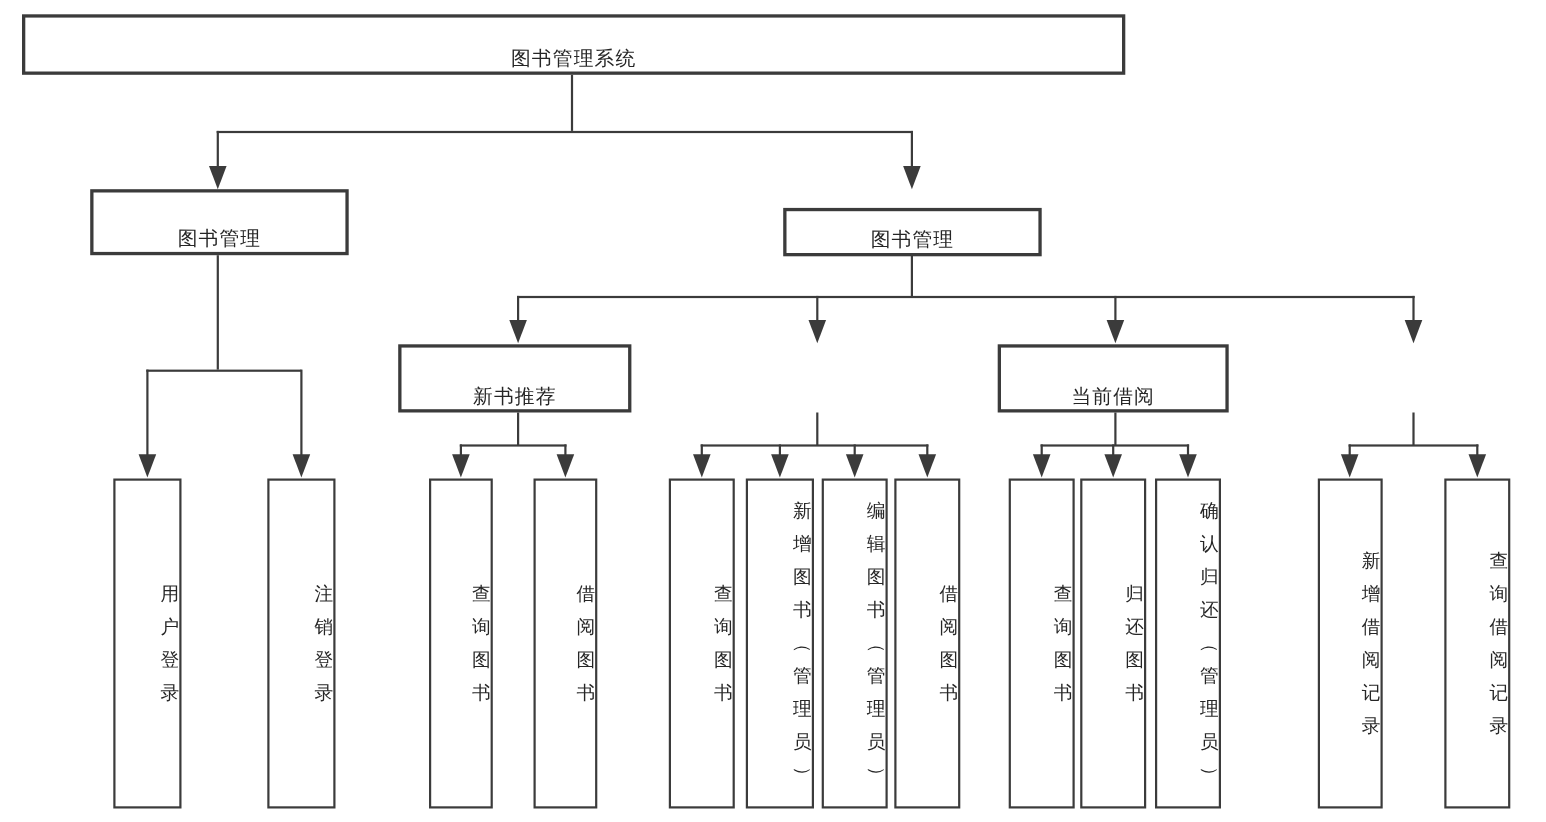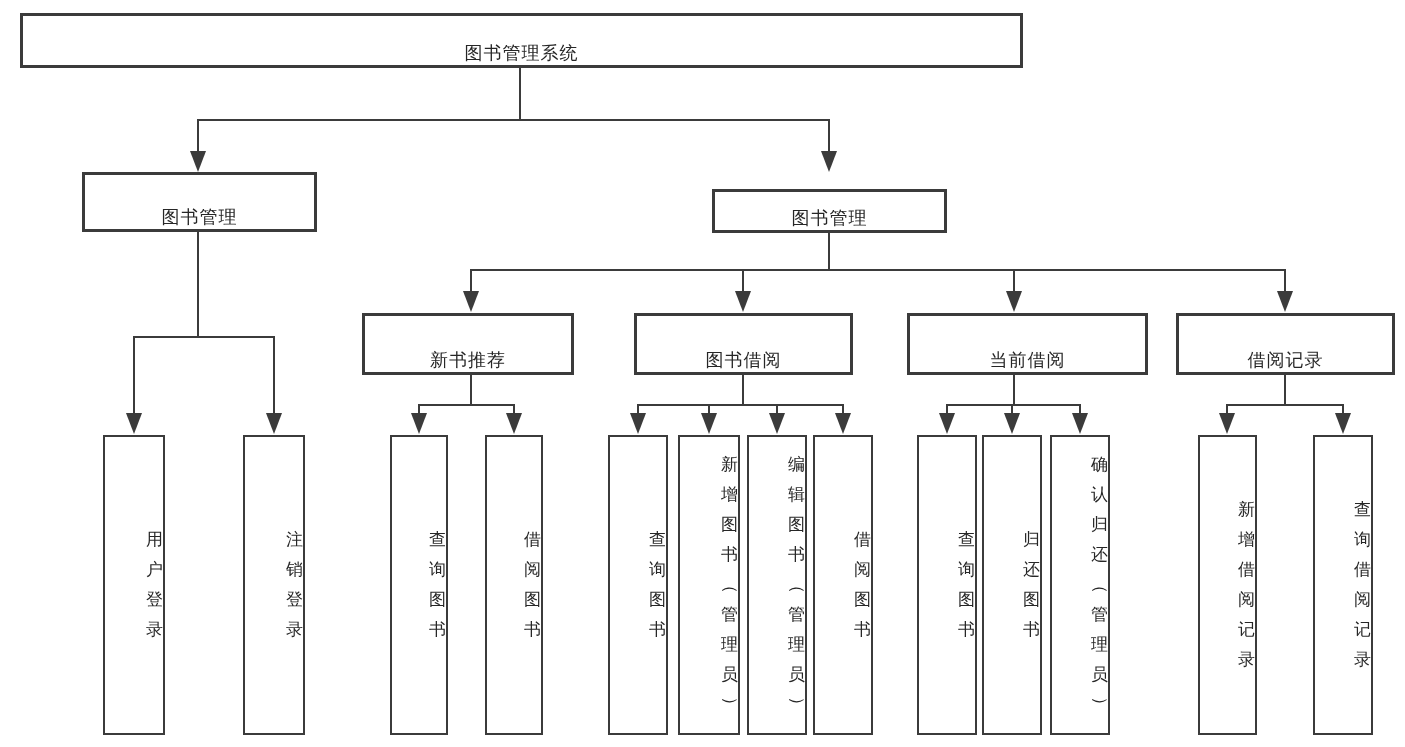--- a/index.html
+++ b/index.html
@@ -86,31 +86,25 @@
   </div>
 
   <div class="box h-node" style="left:712px;top:189px;width:235px;height:44px">
     <span class="h-label">图书管理</span>
   </div>
 
   <div class="box h-node" style="left:362px;top:313px;width:212px;height:62px">
     <span class="h-label">新书推荐</span>
   </div>
 
-  <div class="box h-node" style="left:634px;top:313px;width:219px;height:62px">
-    <span class="h-label">图书借阅</span>
-  </div>
-
-  <div class="box h-node" style="left:907px;top:313px;width:241px;height:62px">
+
+  <div class="box h-node" style="left:907px;top:313px;width:210px;height:62px">
     <span class="h-label">当前借阅</span>
   </div>
 
-  <div class="box h-node" style="left:1176px;top:313px;width:219px;height:62px">
-    <span class="h-label">借阅记录</span>
-  </div>
 
   <div class="box v-node" style="left:103px;width:62px">
     <div class="v-label">
         <span class="v-char">用</span>
         <span class="v-char">户</span>
         <span class="v-char">登</span>
         <span class="v-char">录</span>
       </div>
   </div>
 

